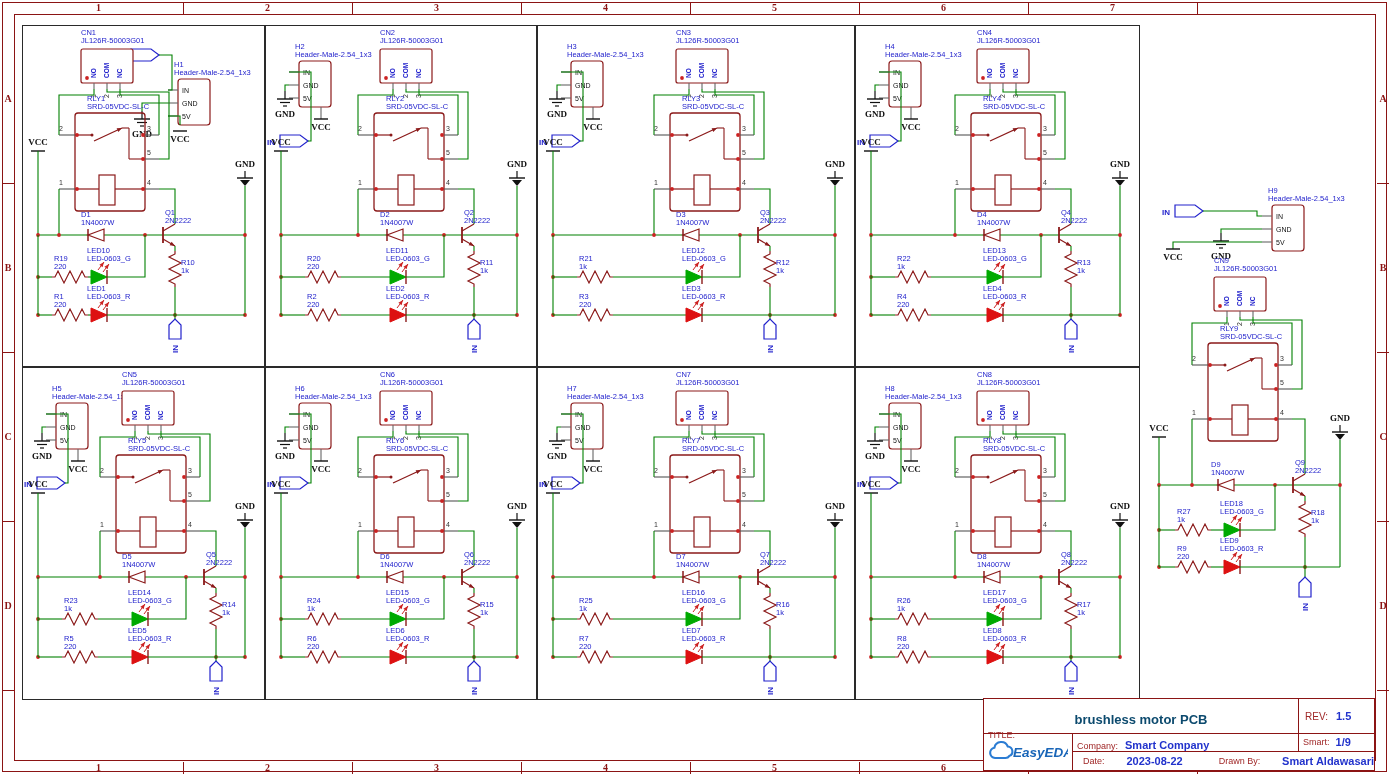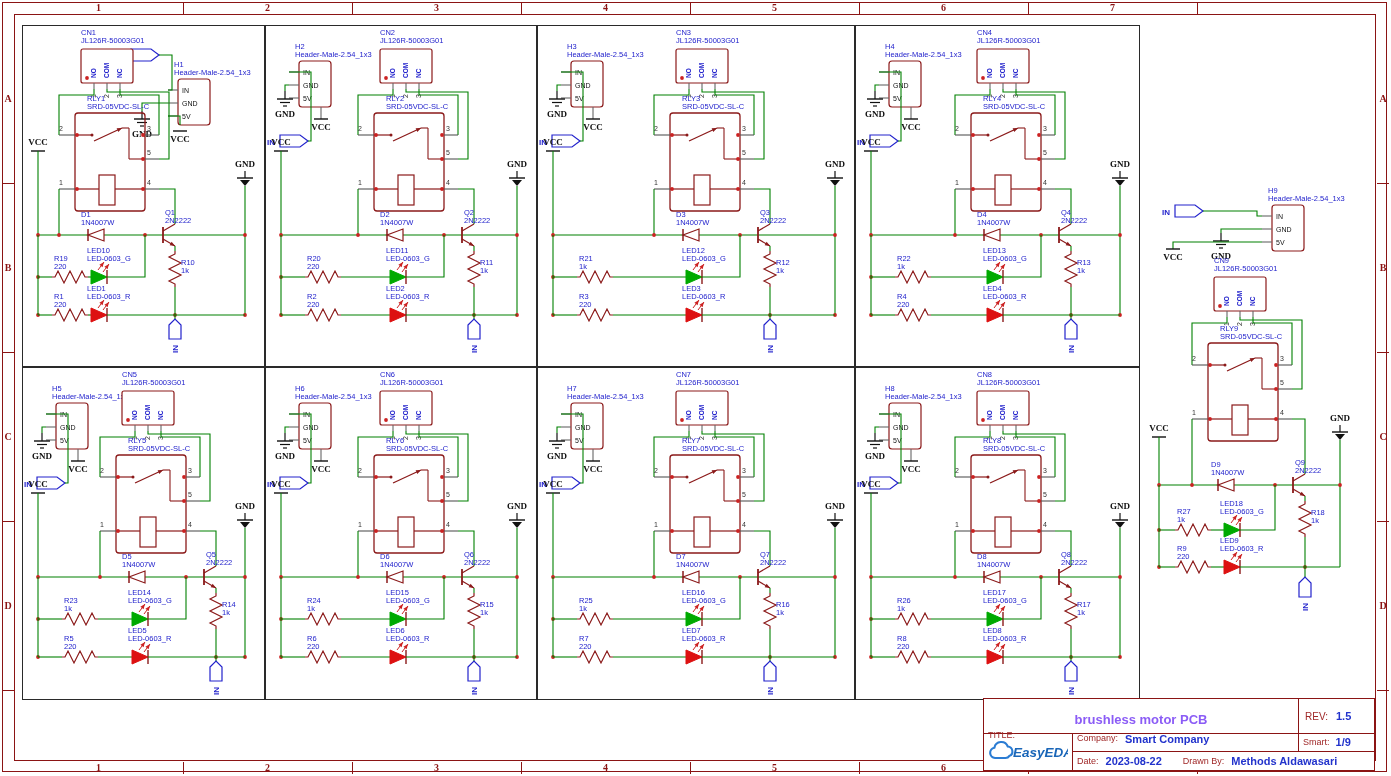--- a/index.html
+++ b/index.html
@@ -22,27 +22,27 @@
   .pnum{font-size:7px;fill:#333;}
   .cnpin{font-size:6.5px;fill:#2222cc;font-weight:bold;}
   .pw{font-size:9px;fill:#111;font-family:"Liberation Serif",serif;font-weight:bold;}
   .flagtxt{font-size:8px;fill:#2222cc;font-weight:bold;}
   
   .tblock{position:absolute;left:983px;top:698px;width:390px;height:71px;border:1px solid #8b1414;background:#fff;box-sizing:content-box;}
   .tb-div{position:absolute;background:#8b1414;}
   .tbl{color:#a02828;font-size:9px;}
   .tbv{color:#2233cc;font-size:11px;font-weight:bold;}
   .tb-title-label{position:absolute;left:4px;top:3px;margin-top:28px;}
-  .tb-title{position:absolute;left:0;top:13px;width:314px;text-align:center;font-size:13px;font-weight:bold;color:#8b5cf6;}
+  .tb-title{position:absolute;left:0;top:13px;width:314px;text-align:center;font-size:13px;font-weight:bold;color:#0c4a6e;}
   .tb-rev{position:absolute;left:314px;top:0;width:76px;height:34px;display:flex;align-items:center;gap:8px;padding-left:7px;box-sizing:border-box;}
   .tb-rev .tbl{font-size:10px;}
   .tb-logo{position:absolute;left:0;top:34px;width:88px;height:37px;display:flex;align-items:center;justify-content:center;}
-  .tb-company{position:absolute;left:88px;top:34px;width:226px;height:18px;display:flex;align-items:flex-start;gap:7px;padding-left:5px;box-sizing:border-box;}
+  .tb-company{position:absolute;left:88px;top:34px;width:226px;height:18px;display:flex;align-items:flex-end;gap:7px;padding-left:5px;box-sizing:border-box;}
   .tb-sheet{position:absolute;left:314px;top:34px;width:76px;height:18px;display:flex;align-items:center;gap:6px;padding-left:5px;box-sizing:border-box;}
-  .tb-date{position:absolute;left:88px;top:52px;width:302px;height:19px;display:flex;align-items:center;gap:7px;padding-left:5px;box-sizing:border-box;}
+  .tb-date{position:absolute;left:88px;top:52px;width:302px;height:19px;display:flex;align-items:center;gap:7px;padding-left:11px;box-sizing:border-box;justify-content:space-between;}
 </style>
 </head>
 <body>
 
 <div class="sheet">
   <div class="frame-outer"></div>
   <div class="frame-inner"></div>
   <div id="markers">
       <div class="colmark" style="left: 14px; top: 2px;">1</div>
       <div class="colmark" style="left: 14px; top: 762px;">1</div>
@@ -1314,16 +1314,16 @@
       <span class="tbv">Smart Company</span>
     </div>
     <div class="tb-sheet">
       <span class="tbl">Smart:</span>
       <span class="tbv">1/9</span>
     </div>
     <div class="tb-date">
       <span class="tbl">Date:</span>
       <span class="tbv">2023-08-22</span>
       <span class="tbl" style="margin-left:14px">Drawn By:</span>
-      <span class="tbv">Methods Aldawasari</span>
+      <span class="tbv">Smart Aldawasari</span>
     </div>
   </div>
 </div>
 
 </body></html>

